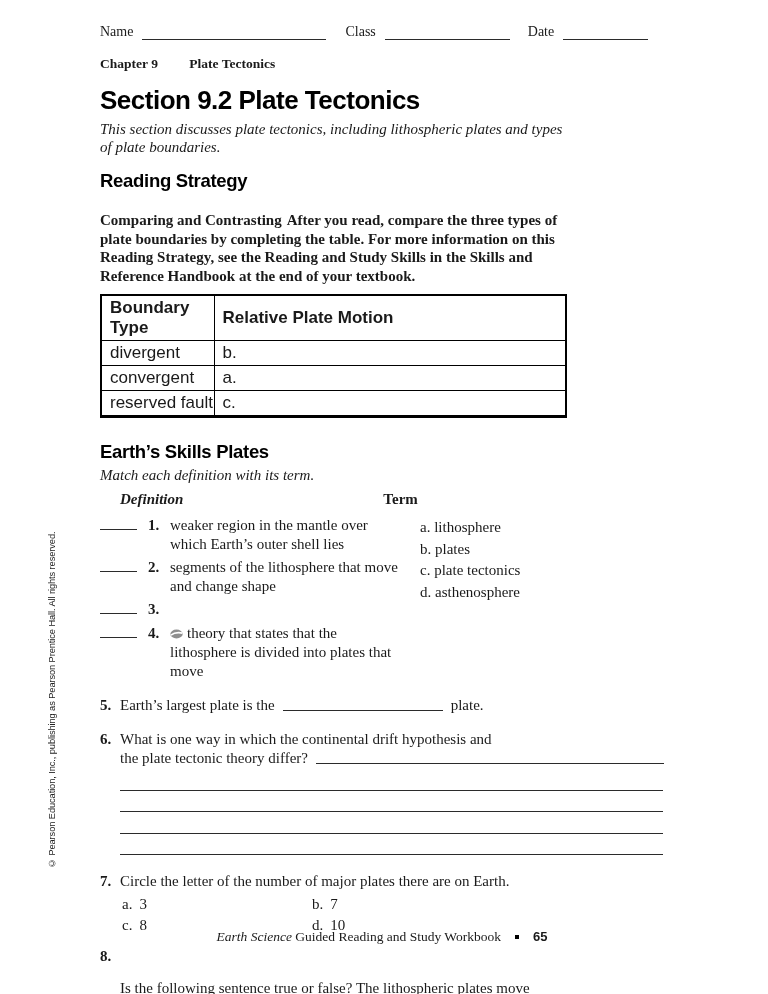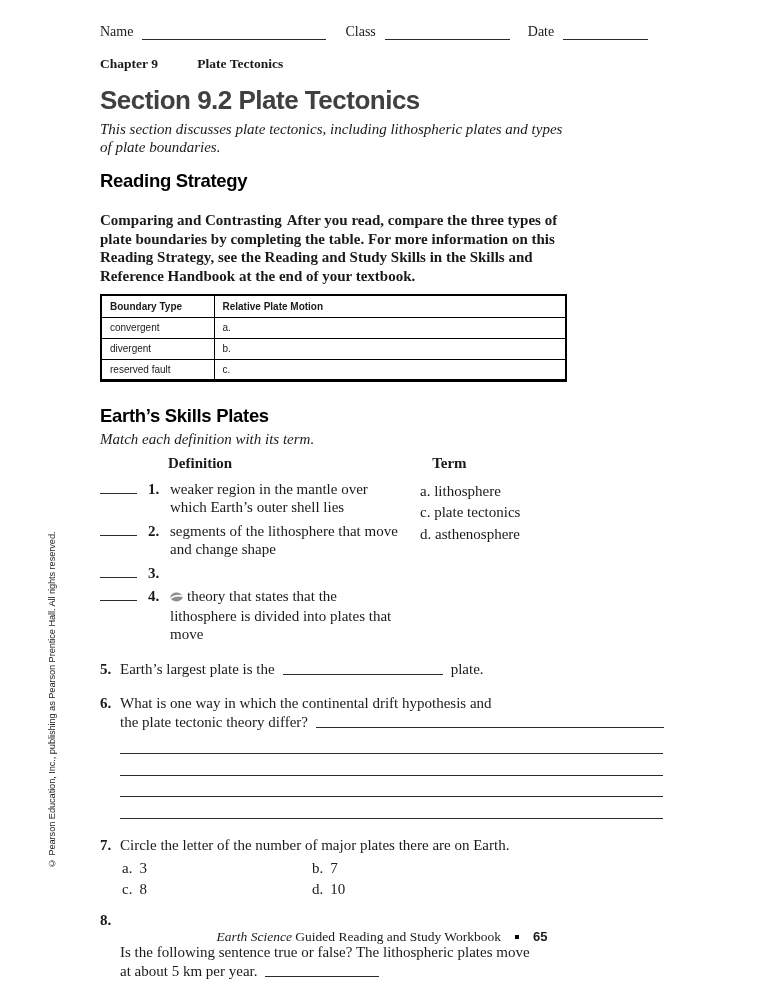--- a/index.html
+++ b/index.html
@@ -11,52 +11,52 @@
   }
   .content { position:absolute; left:100px; top:0; width:564px; }
 
   
   .header-row { display:flex; align-items:flex-end; padding-top:24px; font-size:14px; }
   .uline { border-bottom:1px solid #2b2b2b; height:15px; margin-left:9px; }
   .u-name { width:184px; } .u-class { width:125px; } .u-date { width:85px; }
   .hgap-1 { width:19px; } .hgap-2 { width:18px; }
 
   .chapter-row { margin-top:16px; font-weight:bold; font-size:13.5px; }
-  .chapter-row .chapter-title { margin-left:36px; }
+  .chapter-row .chapter-title { margin-left:28px; }
 
   .section-title {
     margin-top:13px; font-family:"Liberation Sans", sans-serif;
-    font-weight:bold; font-size:26px; letter-spacing:-0.5px; color:#404040;
+    font-weight:bold; font-size:26px; letter-spacing:-0.5px; color:#000000;
   }
   .intro { margin-top:4px; font-style:italic; font-size:15px; line-height:18px; max-width:474px; }
 
   .h2 {
     margin-top:14px; font-family:"Liberation Sans", sans-serif;
     font-weight:bold; font-size:18.5px; letter-spacing:-0.3px; color:#000;
   }
   .rs-para { margin-top:19px; line-height:18.5px; max-width:474px;font-weight:bold; }
   .rs-para b.lead { margin-right:5px; }
 
   
   .rs-table {
     margin-top:9px; width:467px; border-collapse:collapse;
-    font-family:"Liberation Sans", sans-serif; font-size:10px;
+    font-family:"Liberation Sans", sans-serif; font-size:17px;
     border:2px solid #000; border-bottom-width:3px;
   }
   .rs-table th, .rs-table td {
     border:1px solid #000; text-align:left; font-weight:normal;
     height:21px; padding:2px 0 2px 8px; vertical-align:middle;
   }
   .rs-table th { font-weight:bold; height:22px; }
   .rs-table .col-type { width:113px; }
 
   
   .instruction { margin-top:4px; font-style:italic; font-size:15px; }
   .match-headers { margin-top:7px; display:flex; font-weight:bold; }
-  .match-headers .dh { margin-left:68px; }
+  .match-headers .dh { margin-left:20px;font-style:italic; }
   .match-headers .th { margin-left:200px; }
   .match-body { display:flex; margin-top:8px; }
   .defs { width:320px; }
   .def-item { display:flex; margin-bottom:5px; line-height:18.5px; }
   .def-blank { width:37px; border-bottom:1px solid #2b2b2b; height:14px; flex:none; }
   .def-num { width:22px; margin-left:11px; font-weight:bold; flex:none; }
   .def-text { width:237px; }
   .term-icon { display:inline-block; vertical-align:-1px; margin-right:4px; }
   .terms { width:200px; padding-top:1px; }
   .term-item { line-height:21.5px; }
@@ -127,26 +127,26 @@
       <b class="lead">Comparing and Contrasting</b><span>After you read, compare the three types of plate boundaries by completing the table. For more information on this Reading Strategy, see the </span><b>Reading and Study Skills</b><span> in the </span><b>Skills and Reference Handbook</b><span> at the end of your textbook.</span>
     </div>
 
     <table class="rs-table">
       <tbody>
           <tr>
         <th class="col-type">Boundary Type</th>
         <th>Relative Plate Motion</th>
       </tr>
       <tr>
+        <td>divergent</td>
+        <td>b.</td>
+      </tr>
+      <tr>
         <td>convergent</td>
         <td>a.</td>
-      </tr>
-      <tr>
-        <td>divergent</td>
-        <td>b.</td>
       </tr>
       <tr>
         <td>reserved fault</td>
         <td>c.</td>
       </tr>
     </tbody>
       </table>
 
     <div class="h2" style="margin-top:23px;">Earth’s Skills Plates</div>
     <div class="instruction">Match each definition with its term.</div>
@@ -176,20 +176,21 @@
           <span class="def-blank"></span>
           <span class="def-num">4.</span>
           <span class="def-text"><span class="term-icon"><svg width="13" height="10" viewBox="0 0 13 10">
                   <ellipse cx="6.5" cy="5" rx="6.2" ry="4.4" fill="#8e8e8e"></ellipse>
                   <path d="M0.8 6.2 Q5.5 2.6 12.4 4.1" stroke="#ffffff" stroke-width="1.7" fill="none"></path>
                 </svg></span><span>theory that states that the lithosphere is divided into plates that move</span></span>
         </div>
       </div>
       <div class="terms">
         <div class="term-item">a. lithosphere</div>
+        <div class="term-item">b. plates</div>
         <div class="term-item">c. plate tectonics</div>
         <div class="term-item">d. asthenosphere</div>
       </div>
     </div>
 
     <div class="q q5">
       <span class="q-num">5.</span>
       <span>Earth’s largest plate is the</span>
       <span class="blank"></span>
       <span>plate.</span>

